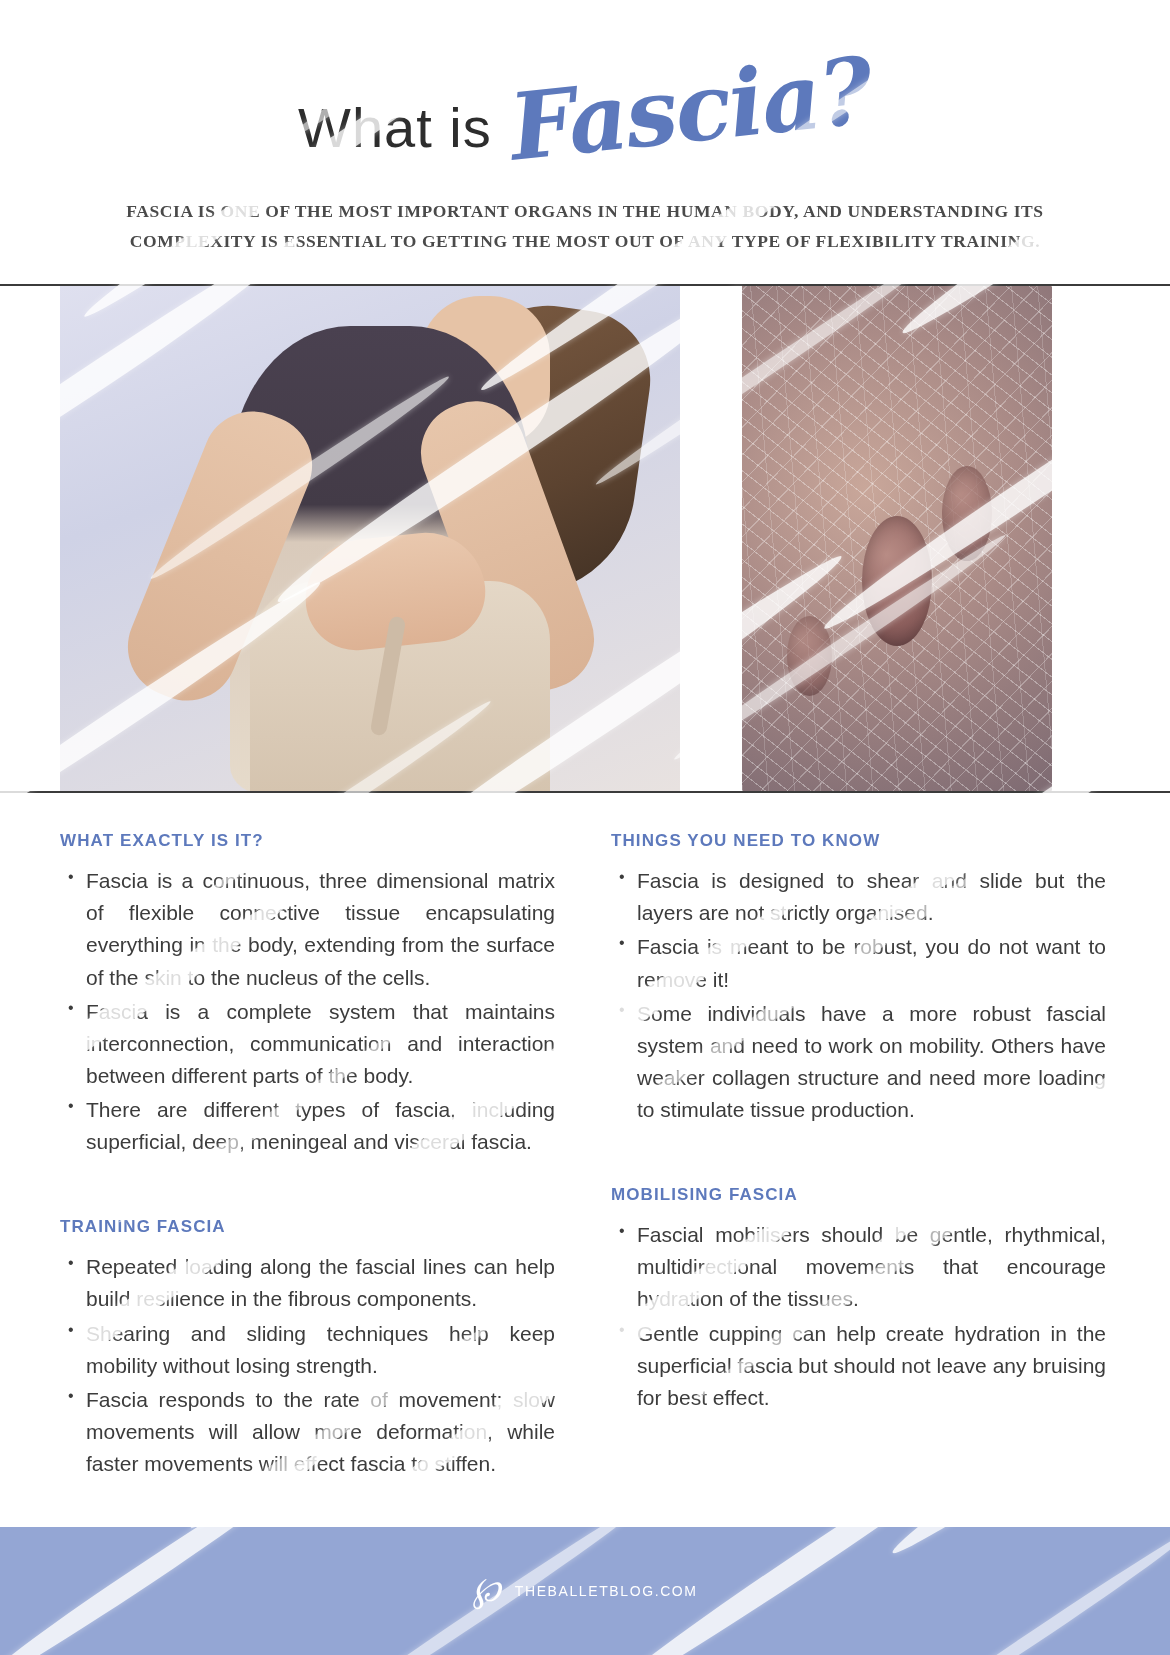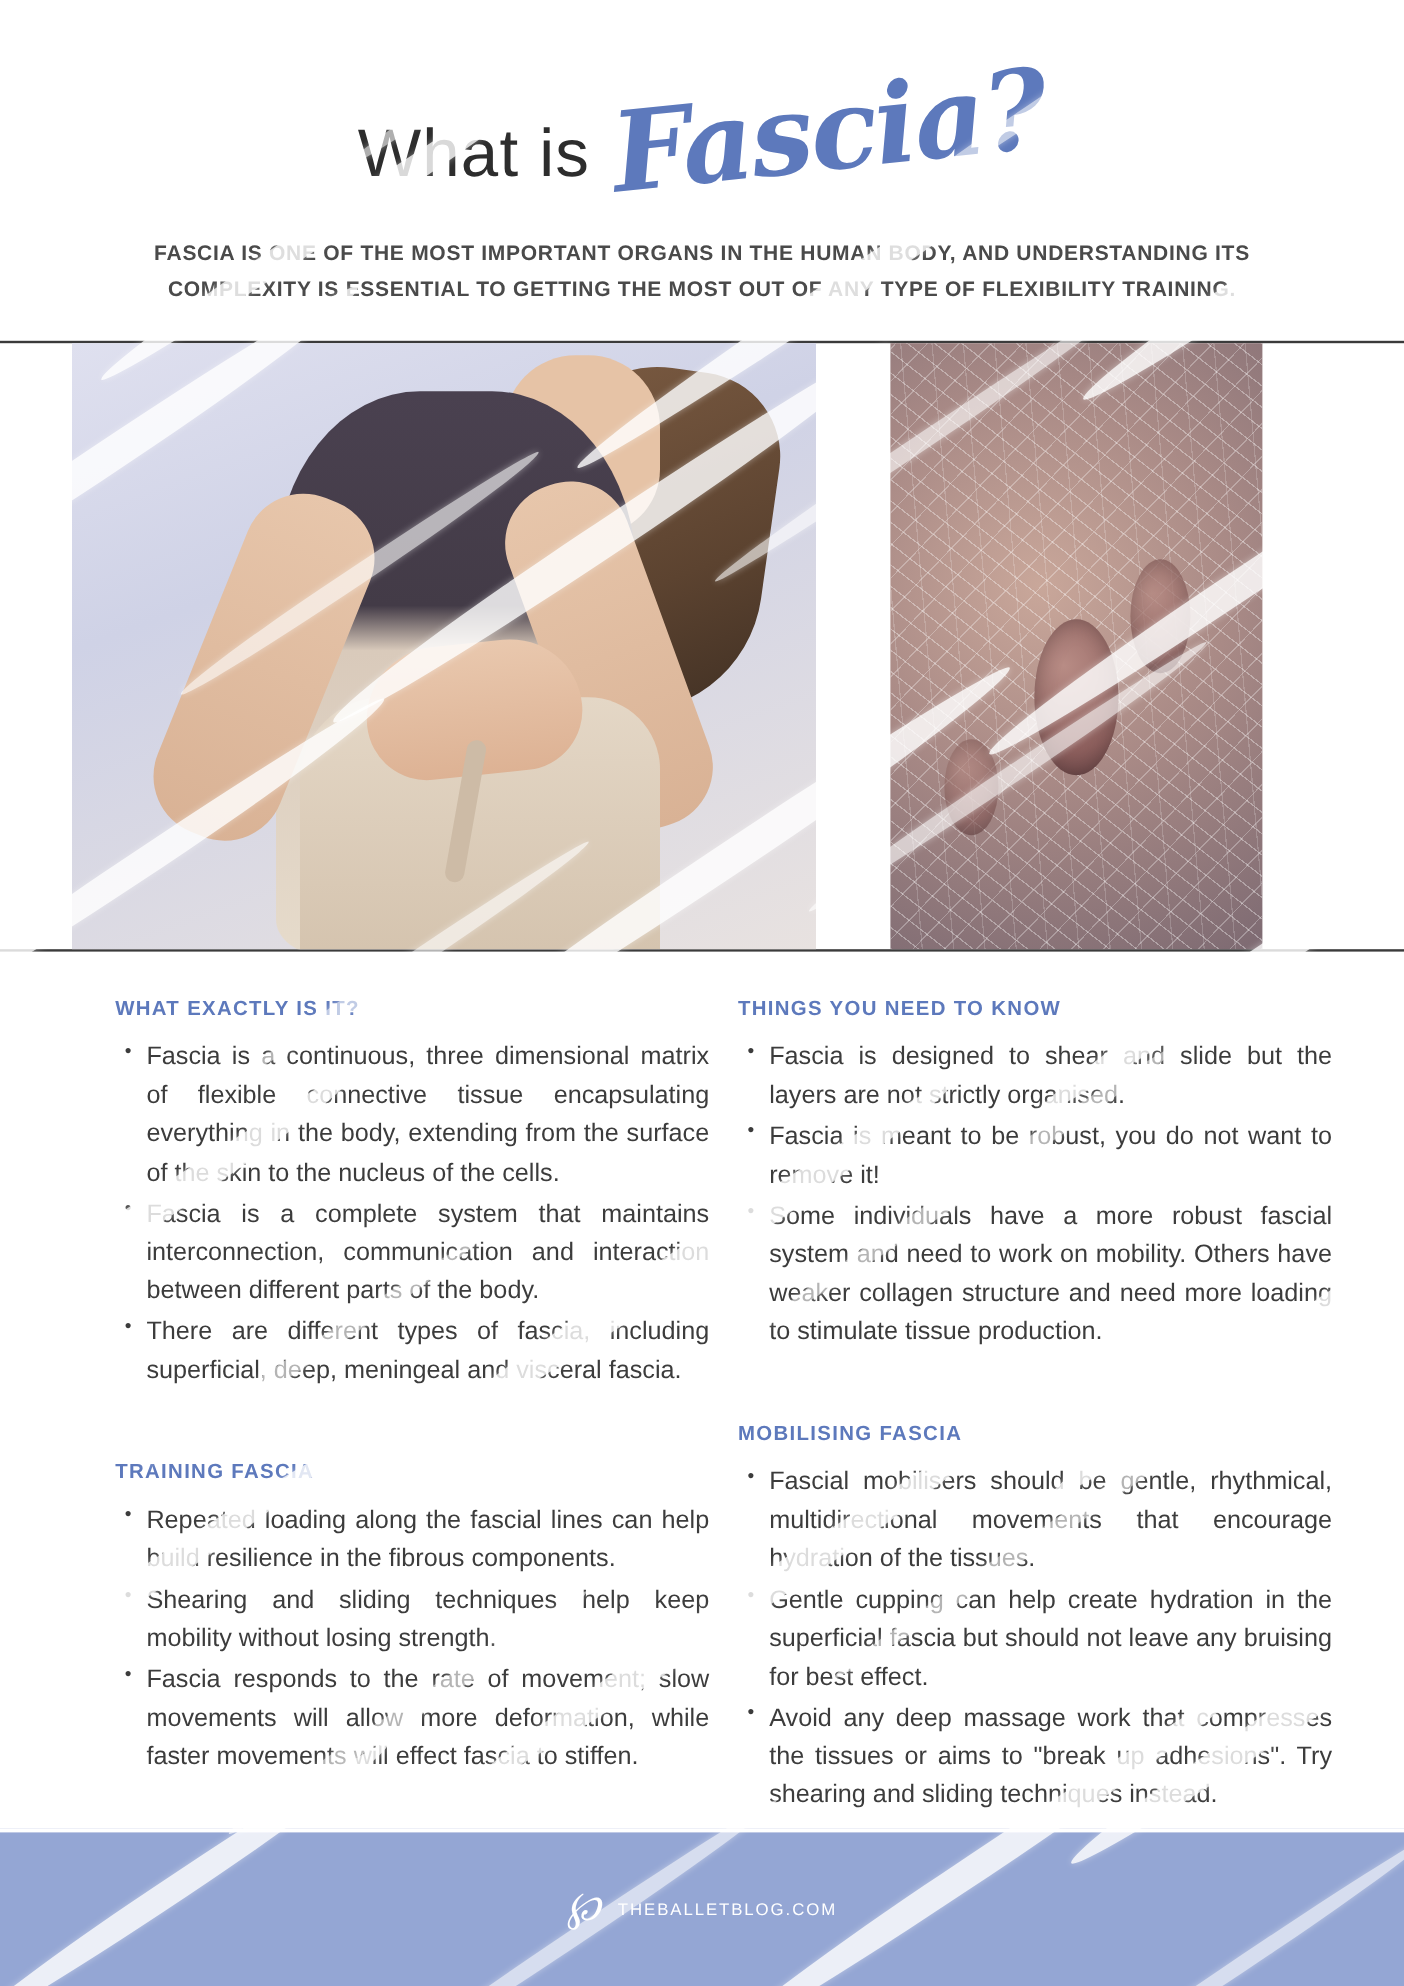--- a/index.html
+++ b/index.html
@@ -72,20 +72,21 @@
   .subtitle {
     margin: 36px auto 0;
     width: 980px;
     text-align: center;
     font-size: 17.5px;
     font-weight: bold;
     letter-spacing: 0.6px;
     line-height: 1.72;
     color: #4a4a4a;
     text-transform: uppercase;
+    font-family: Liberation Serif, serif;
   }
 
   
   .image-band {
     margin-top: 28px;
     border-top: 2px solid #3b3b3b;
     border-bottom: 2px solid #3b3b3b;
     height: 505px;
     display: flex;
     position: relative;
@@ -181,22 +182,21 @@
     position: absolute;
     border-radius: 50%;
     background: radial-gradient(circle at 35% 30%, #b88c85, #8d5f5d 70%, #6a4648);
     box-shadow: 0 0 18px rgba(0,0,0,0.25) inset;
   }
 
   
   .content {
     display: flex;
     padding: 38px 60px 0 60px;
-    gap: 24px;
-    justify-content: flex-end;
+    gap: 56px;
   }
   .col { width: 495px; }
   .sect-head {
     color: #5d79bc;
     font-size: 17px;
     font-weight: bold;
     letter-spacing: 1.1px;
     text-transform: uppercase;
     margin: 0 0 14px 0;
   }
@@ -312,21 +312,20 @@
       <ul class="bullets">
         <li>Fascia is designed to shear and slide but the layers are not strictly organised.</li>
         <li>Fascia is meant to be robust, you do not want to remove it!</li>
         <li>Some individuals have a more robust fascial system and need to work on mobility. Others have weaker collagen structure and need more loading to stimulate tissue production.</li>
       </ul>
 
       <h2 class="sect-head spaced">Mobilising Fascia</h2>
       <ul class="bullets">
         <li>Fascial mobilisers should be gentle, rhythmical, multidirectional movements that encourage hydration of the tissues.</li>
         <li>Gentle cupping can help create hydration in the superficial fascia but should not leave any bruising for best effect.</li>
-        <li>Avoid any deep massage work that compresses the tissues or aims to "break up adhesions". Try shearing and sliding techniques instead.</li>
       </ul>
     </div>
   </div>
 
   <div class="footer-gap"></div>
   <div class="footer">
     <span class="footer-logo">℘</span>
     <span class="footer-text">THEBALLETBLOG.COM</span>
   </div>
 

